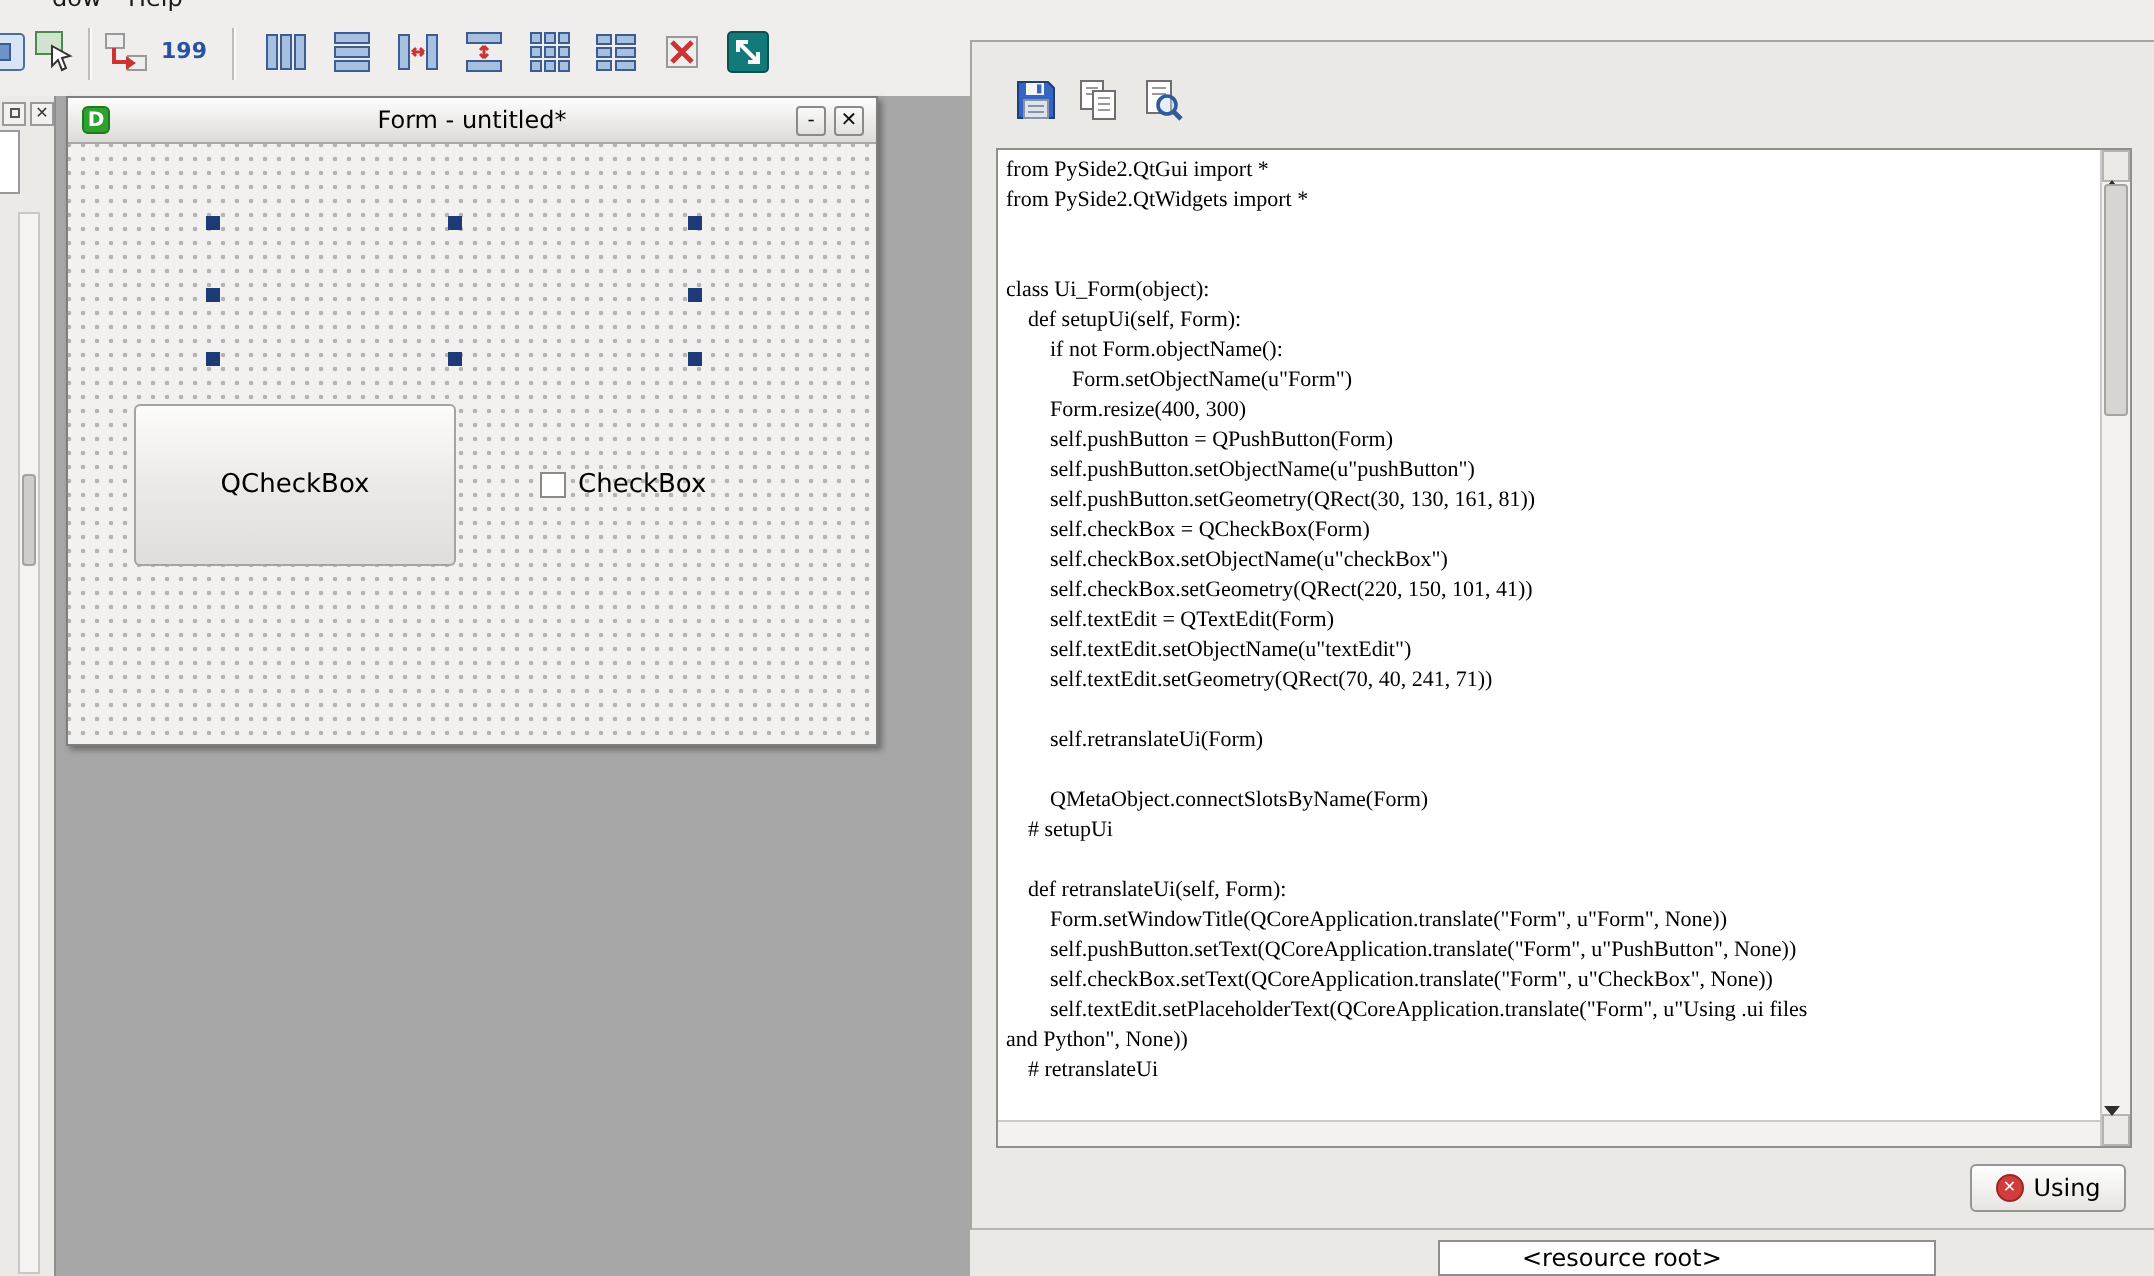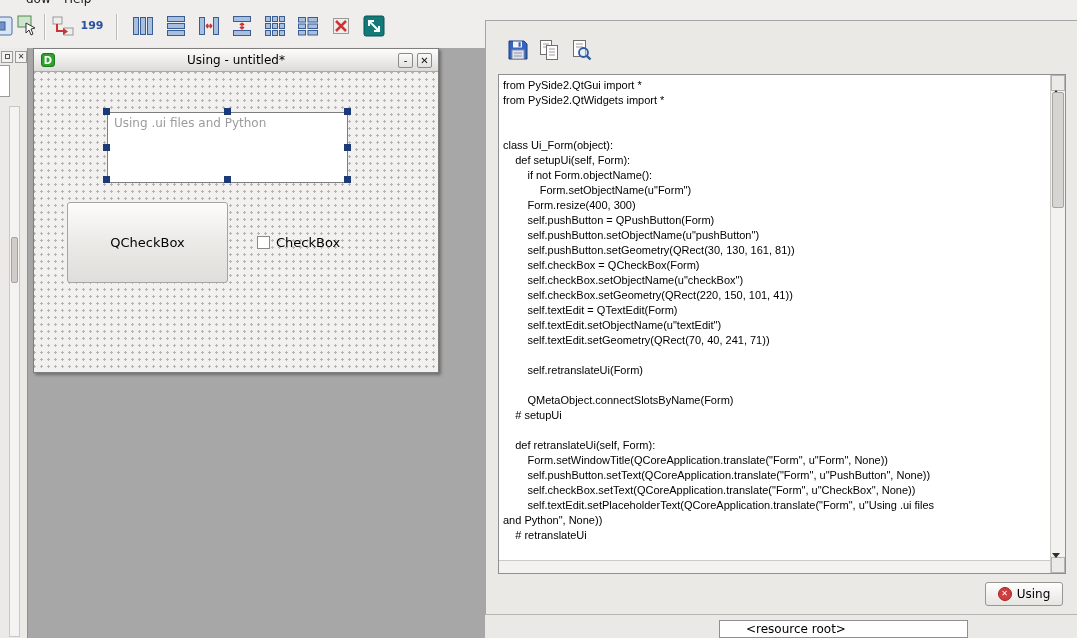--- a/index.html
+++ b/index.html
@@ -38,46 +38,46 @@
   .fw-btn{position:absolute;top:4px;width:15px;height:15px;border:1px solid #8a8a8a;border-radius:2px;background:linear-gradient(#fafafa,#e3e1df);text-align:center;font-size:10px;line-height:13px;color:#111;cursor:pointer}
   .fw-min{right:25px}
   .fw-close{right:6px;font-weight:bold}
   .fw-body{position:absolute;left:0;top:23px;width:404px;height:300px;background-image:radial-gradient(circle,#b5b4b2 1px,transparent 1.3px);background-size:7px 7px;background-position:4px 4px}
 
   .te{position:absolute;left:73px;top:40px;width:241px;height:71px;background:#fff;border:1px solid #7d7d7d}
   .te-ph{padding:3px 6px;color:#9c9c9c;font-size:12px}
   .handle{position:absolute;width:7px;height:7px;background:#1c3a75}
 
   .pb{position:absolute;left:33px;top:130px;width:161px;height:81px;background:linear-gradient(#fcfcfb,#eceae7 50%,#e0deda);border:1px solid #a5a4a2;border-radius:3px;display:flex;align-items:center;justify-content:center;font-size:13px;color:#000;cursor:default}
-  .cbwrap{position:absolute;left:223px;top:150px;width:101px;height:41px;display:flex;align-items:center}
+  .cbwrap{position:absolute;left:236px;top:150px;width:101px;height:41px;display:flex;align-items:center}
   .cb-box{width:13px;height:13px;background:#fff;border:1px solid #8a8a8a;margin-right:6px;flex:none}
   .cb-label{font-size:13px;color:#000}
 
   
   .code-dialog{left:485px;top:20px;width:592px;height:595px;background:#ebe9e6;border-left:1px solid #a5a5a5;border-top:1px solid #a5a5a5;border-bottom:1px solid #b7b6b4}
   .cd-tool{position:absolute;top:17px;width:24px;height:24px;cursor:pointer}
   .cd-tool svg{width:24px;height:24px;display:block}
   .code-area{position:absolute;left:12px;top:53px;width:568px;height:500px;background:#fff;border:1px solid #8f8f8f}
-  .code-pre{position:absolute;left:0;top:0;right:15px;bottom:13px;overflow:hidden;font-family:Liberation Sans, sans-serif;font-size:11px;line-height:15px;padding:3px 0 0 4px;white-space:pre;color:#000}
+  .code-pre{position:absolute;left:0;top:0;right:15px;bottom:13px;overflow:hidden;font-family:Liberation Serif, serif;font-size:11px;line-height:15px;padding:3px 0 0 4px;white-space:pre;color:#000}
   .vscroll{position:absolute;right:0;top:0;bottom:0;width:15px;background:#f3f2f0;border-left:1px solid #cbcac8}
   .vs-btn{position:absolute;left:0;width:14px;height:16px;background:#eceae7;border:1px solid #b5b4b2}
   .vs-up{top:0}
   .vs-down{bottom:0}
   .tri{width:0;height:0;margin:5px auto 0}
   .tri-up{border-left:4px solid transparent;border-right:4px solid transparent;border-bottom:5px solid #2f2f2f}
   .tri-down{border-left:4px solid transparent;border-right:4px solid transparent;border-top:5px solid #2f2f2f}
   .vs-thumb{position:absolute;left:1px;top:17px;width:12px;height:116px;background:#d7d5d2;border:1px solid #a5a4a2;border-radius:2px}
   .hscroll{position:absolute;left:0;right:15px;bottom:0;height:13px;background:#f3f2f0;border-top:1px solid #cbcac8}
   .close-btn{position:absolute;right:14px;top:561px;width:78px;height:24px;background:linear-gradient(#fefefe,#e7e5e2);border:1px solid #979695;border-radius:3px;display:flex;align-items:center;justify-content:center;gap:5px;font-size:12px;color:#000;cursor:pointer}
   .close-ico{width:14px;height:14px;border-radius:50%;background:#cf3d3d;border:1px solid #9e2626;color:#fff;font-size:8px;font-weight:bold;line-height:12px;text-align:center;flex:none}
 
   
   .bottom-dock{left:485px;top:615px;width:592px;height:23px;background:#ebe9e6}
   .resource-panel{position:absolute;left:234px;top:5px;width:249px;height:18px;background:#fff;border:1px solid #8f8f8f}
-  .resource-item{position:absolute;left:0;top:0;right:0;bottom:0;line-height:16px;padding-left:26px;font-size:12px;color:#000;cursor:default}
+  .resource-item{position:absolute;left:0;top:0;right:0;bottom:0;line-height:16px;padding-left:41px;font-size:12px;color:#000;cursor:default}
 </style>
 </head>
 <body>
 
 <div id="screen">
 
   <div class="menubar abs">
     <span class="mi" style="left:26px">dow</span>
     <span class="mi" style="left:64px">Help</span>
   </div>
@@ -196,28 +196,25 @@
     <div class="dock-scroll">
       <div class="dock-thumb"></div>
     </div>
   </div>
 
   <div class="mdi abs"></div>
 
   <div class="form-window abs">
     <div class="fw-titlebar">
       <div class="fw-icon">D</div>
-      <div class="fw-title">Using - untitled*</div>
+      <div class="fw-title">Form - untitled*</div>
       <div class="fw-btn fw-min">-</div>
       <div class="fw-btn fw-close">✕</div>
     </div>
     <div class="fw-body">
-      <div class="te">
-        <div class="te-ph">Using .ui files and Python</div>
-      </div>
       <div class="handle" style="left:69px;top:36px"></div>
       <div class="handle" style="left:190px;top:36px"></div>
       <div class="handle" style="left:310px;top:36px"></div>
       <div class="handle" style="left:69px;top:72px"></div>
       <div class="handle" style="left:310px;top:72px"></div>
       <div class="handle" style="left:69px;top:104px"></div>
       <div class="handle" style="left:190px;top:104px"></div>
       <div class="handle" style="left:310px;top:104px"></div>
       <div class="pb">
         <span>QCheckBox</span>

